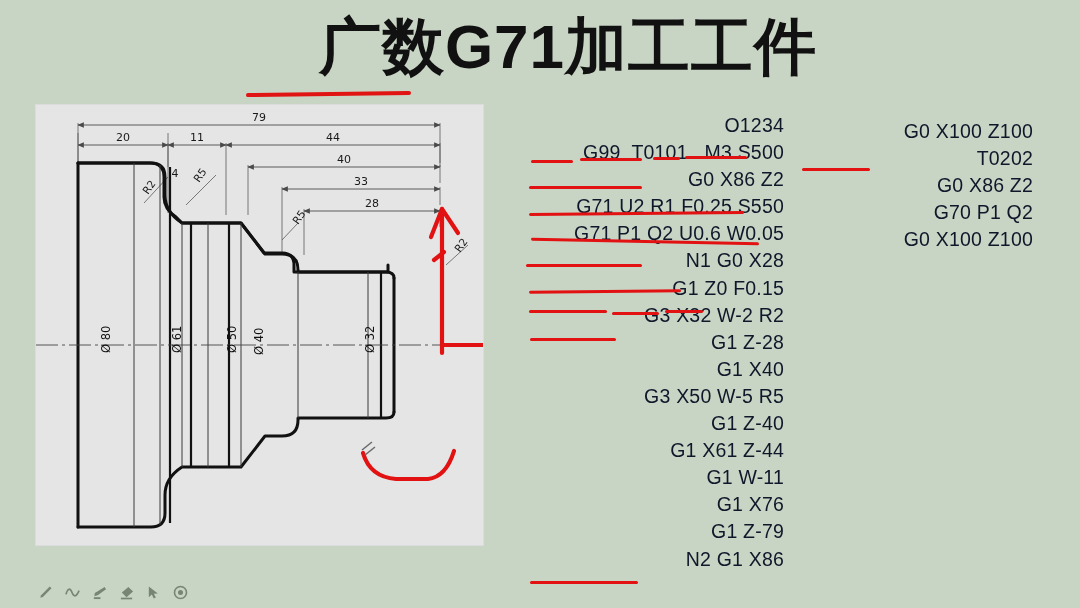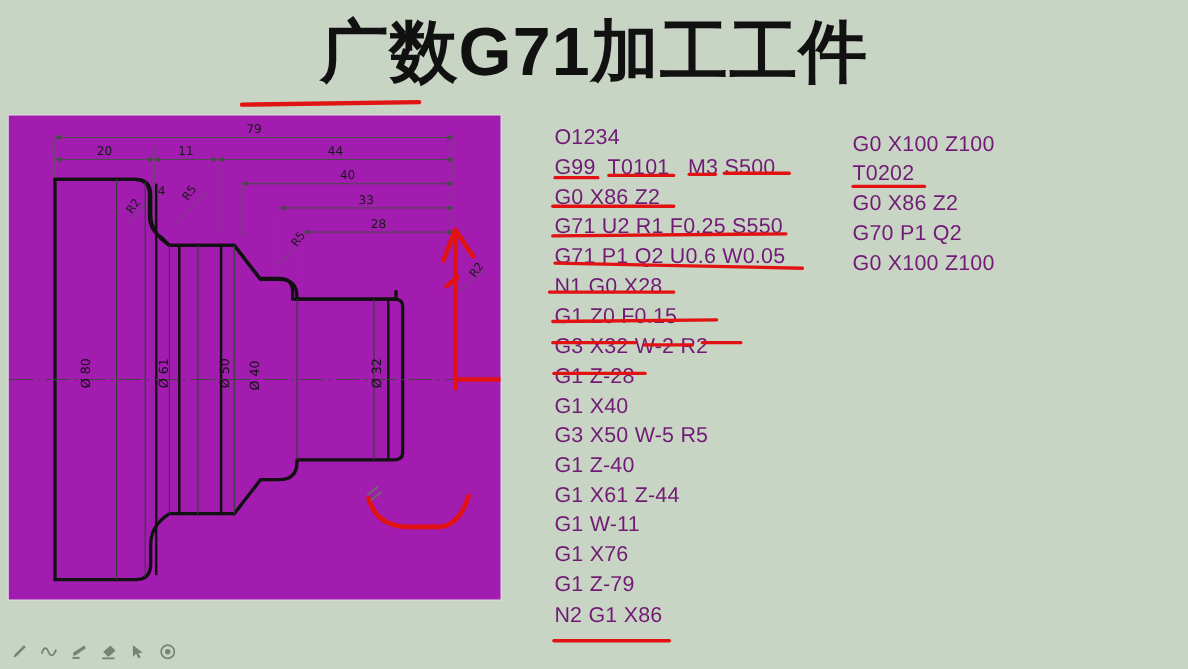--- a/index.html
+++ b/index.html
@@ -2,21 +2,21 @@
 <html><head>
 <meta charset="utf-8">
 <style>
   html,body{margin:0;padding:0;}
   body{
     width:1080px;height:608px;overflow:hidden;
     background:#c8d5c4;
     font-family:"Liberation Sans","DejaVu Sans",sans-serif;
     position:relative;
   }
-  #page{position:absolute;inset:0;}
+  #page{position:absolute;inset:0;margin-left:28px;}
 
   
   .title{
     position:absolute;left:0;top:8px;width:1080px;
     text-align:center;
     font-size:62px;line-height:78px;
     font-weight:700;
     color:#111;
     letter-spacing:1px;
     white-space:nowrap;
@@ -25,34 +25,35 @@
   .title .latin{font-family:"Liberation Sans","DejaVu Sans",sans-serif;font-weight:700;}
   .title-underline{
     position:absolute;left:218px;top:92px;width:165px;height:4px;
     background:#e11414;border-radius:2px;
     transform:rotate(-0.8deg);
   }
 
   
   .panel{
     position:absolute;left:8px;top:105px;width:447px;height:440px;
-    background:#a21caf;
+    background:#e5e5e5;
     box-shadow:0 0 0 1px #dcdcdf;
   }
   .panel svg{display:block;}
 
   
   .code-col{position:absolute;}
   .code-col .line{
     font-size:19.5px;
     line-height:27.1px;
-    color:#701a75;
+    color:#0f172a;
     white-space:pre;
     position:relative;
     letter-spacing:0.2px;
+    text-align:right;
   }
   #col-left{left:504px;top:112px;width:252px;}
   #col-right{left:775px;top:118px;width:230px;}
 
   
   .ul{
     position:absolute;
     height:3px;
     background:#e21212;
     border-radius:1.5px;

